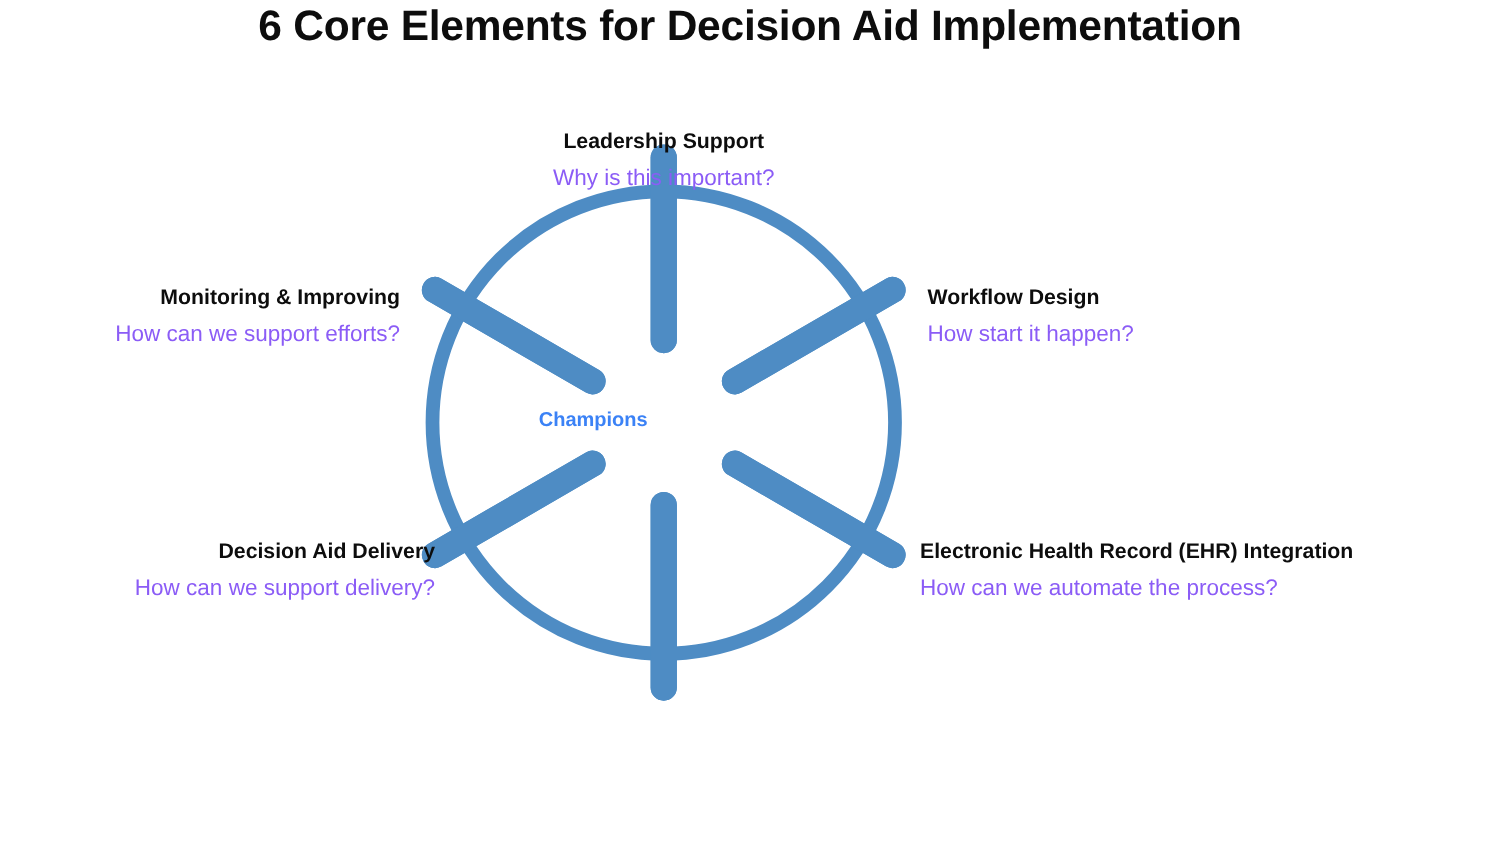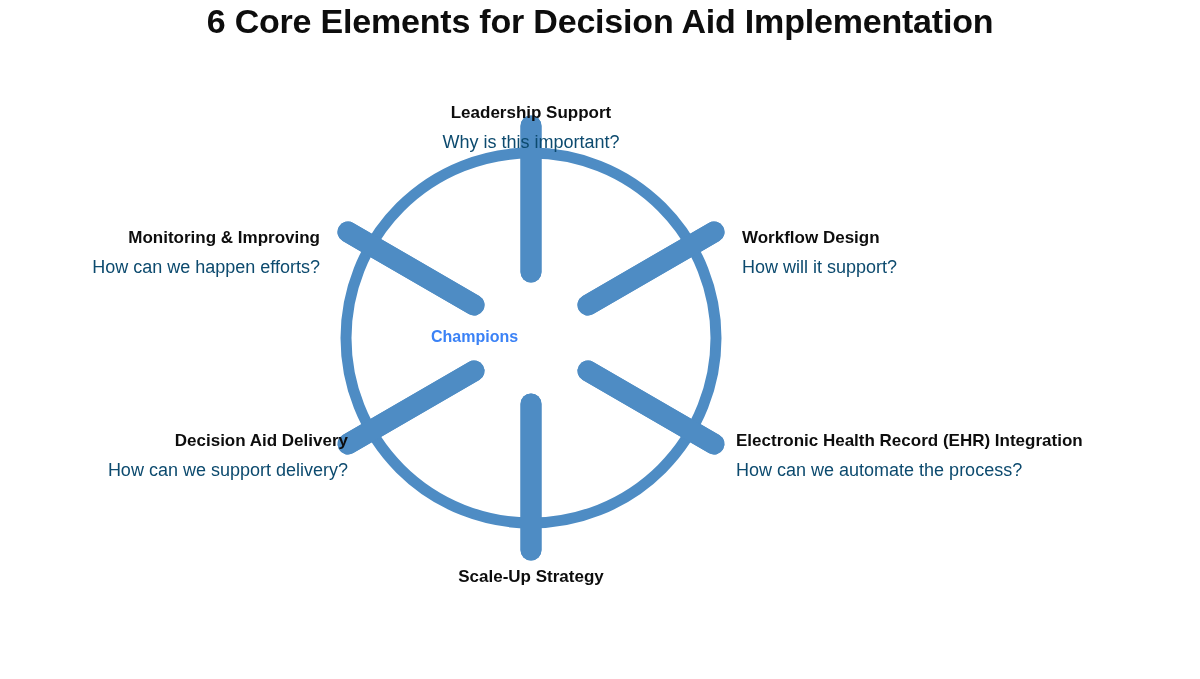--- a/index.html
+++ b/index.html
@@ -60,21 +60,21 @@
   .element-label .el-title {
     font-size: 17px;
     font-weight: 700;
     color: #0d0d0d;
     white-space: nowrap;
     display: block;
   }
   .element-label .el-question {
     font-size: 18px;
     font-weight: 400;
-    color: #0c4a6e;
+    color: #8b5cf6;
     white-space: nowrap;
     display: block;
     margin-top: 8px;
   }
 
   
   .pos-top    { left: 231px; top: 57px;  width: 600px; text-align: center; margin-top: 46px; }
   .pos-right-upper  { left: 742px; top: 228px; text-align: left; }
   .pos-right-lower  { left: 736px; top: 431px; text-align: left; }
   .pos-bottom { left: 231px; top: 567px; width: 600px; text-align: center; }
@@ -113,33 +113,32 @@
 
 <div id="hub-label">Champions</div>
 
 <div class="element-label pos-top">
   <span class="el-title">Leadership Support</span>
   <span class="el-question">Why is this important?</span>
 </div>
 
 <div class="element-label pos-right-upper">
   <span class="el-title">Workflow Design</span>
-  <span class="el-question">How will it support?</span>
+  <span class="el-question">How start it happen?</span>
 </div>
 
 <div class="element-label pos-right-lower">
   <span class="el-title">Electronic Health Record (EHR) Integration</span>
   <span class="el-question">How can we automate the process?</span>
 </div>
 
 <div class="element-label pos-bottom">
-  <span class="el-title">Scale-Up Strategy</span>
 </div>
 
 <div class="element-label pos-left-lower">
   <span class="el-title">Decision Aid Delivery</span>
   <span class="el-question">How can we support delivery?</span>
 </div>
 
 <div class="element-label pos-left-upper">
   <span class="el-title">Monitoring &amp; Improving</span>
-  <span class="el-question">How can we happen efforts?</span>
+  <span class="el-question">How can we support efforts?</span>
 </div>
 
 </body></html>

